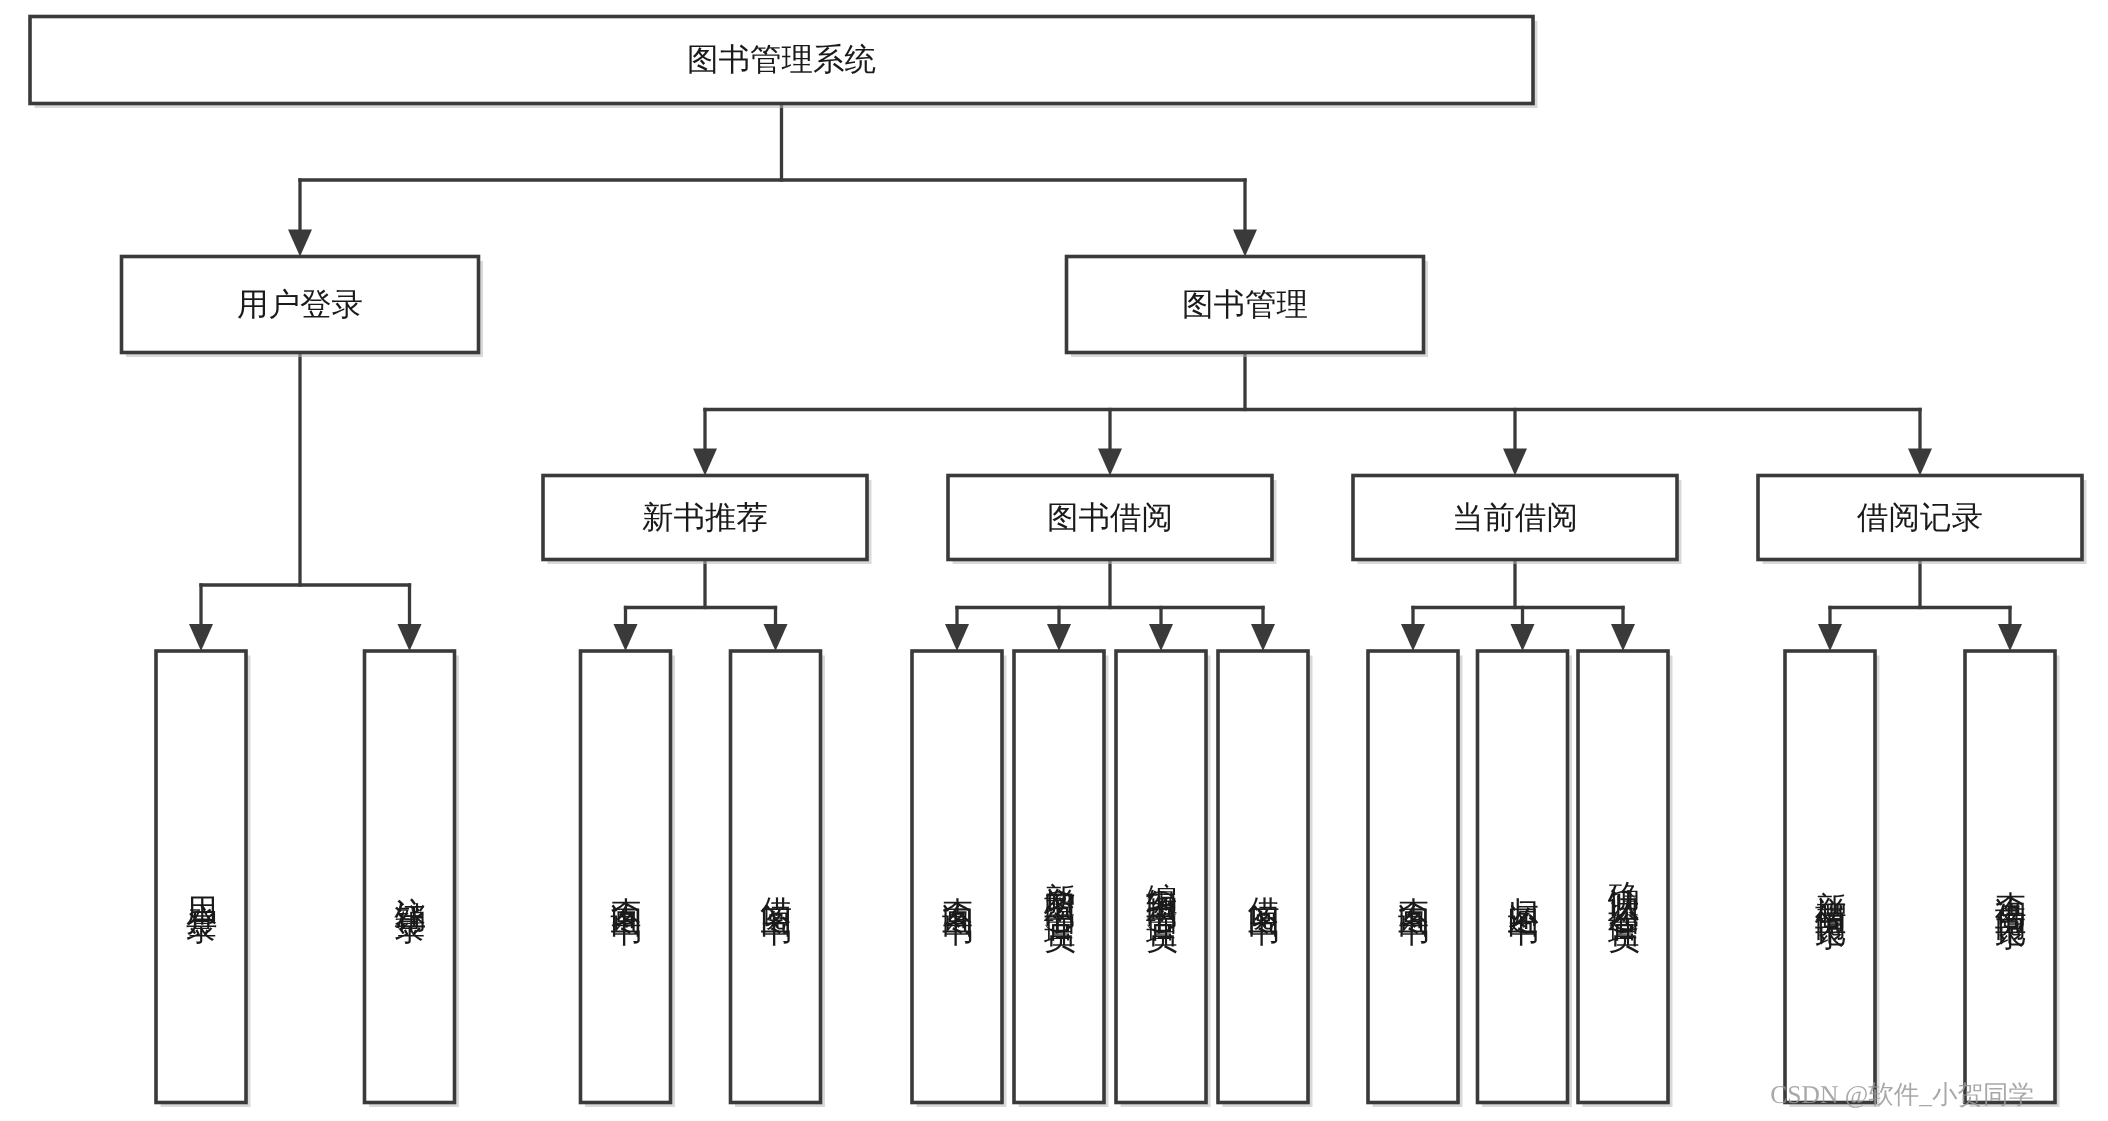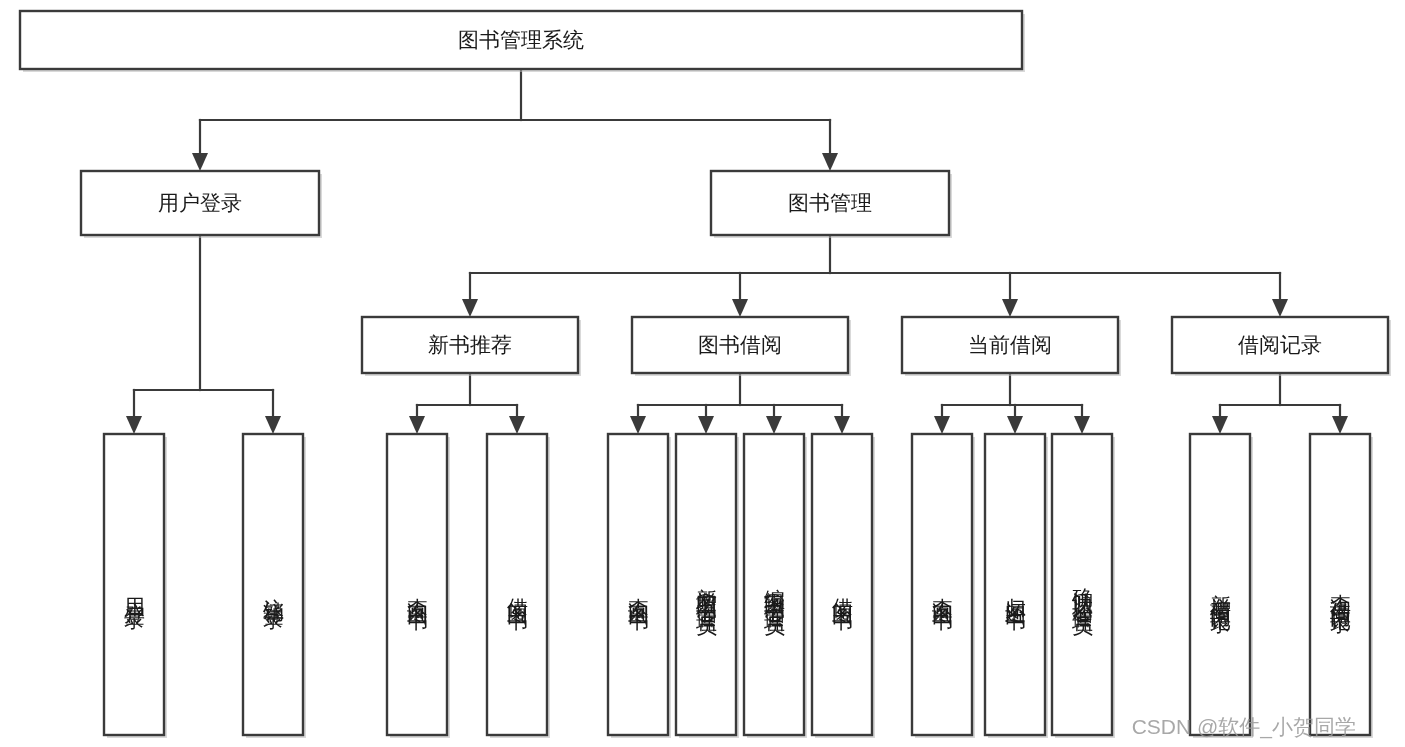--- a/index.html
+++ b/index.html
@@ -68,22 +68,22 @@
     font-size: 21px;
     line-height: 1;
     letter-spacing: 4px;
     color: #1a1a1a;
     white-space: nowrap;
   }
   .watermark {
     position: absolute;
     right: 8px;
     bottom: 6px;
-    font-family: Liberation Sans, sans-serif;
-    font-size: 21px;
+    font-family: Liberation Serif, serif;
+    font-size: 17px;
     color: #9a9a9a;
     opacity: 0.85;
     white-space: nowrap;
     pointer-events: none;
   }
 </style>
 </head>
 <body>
 
 <div id="diagram-root">

